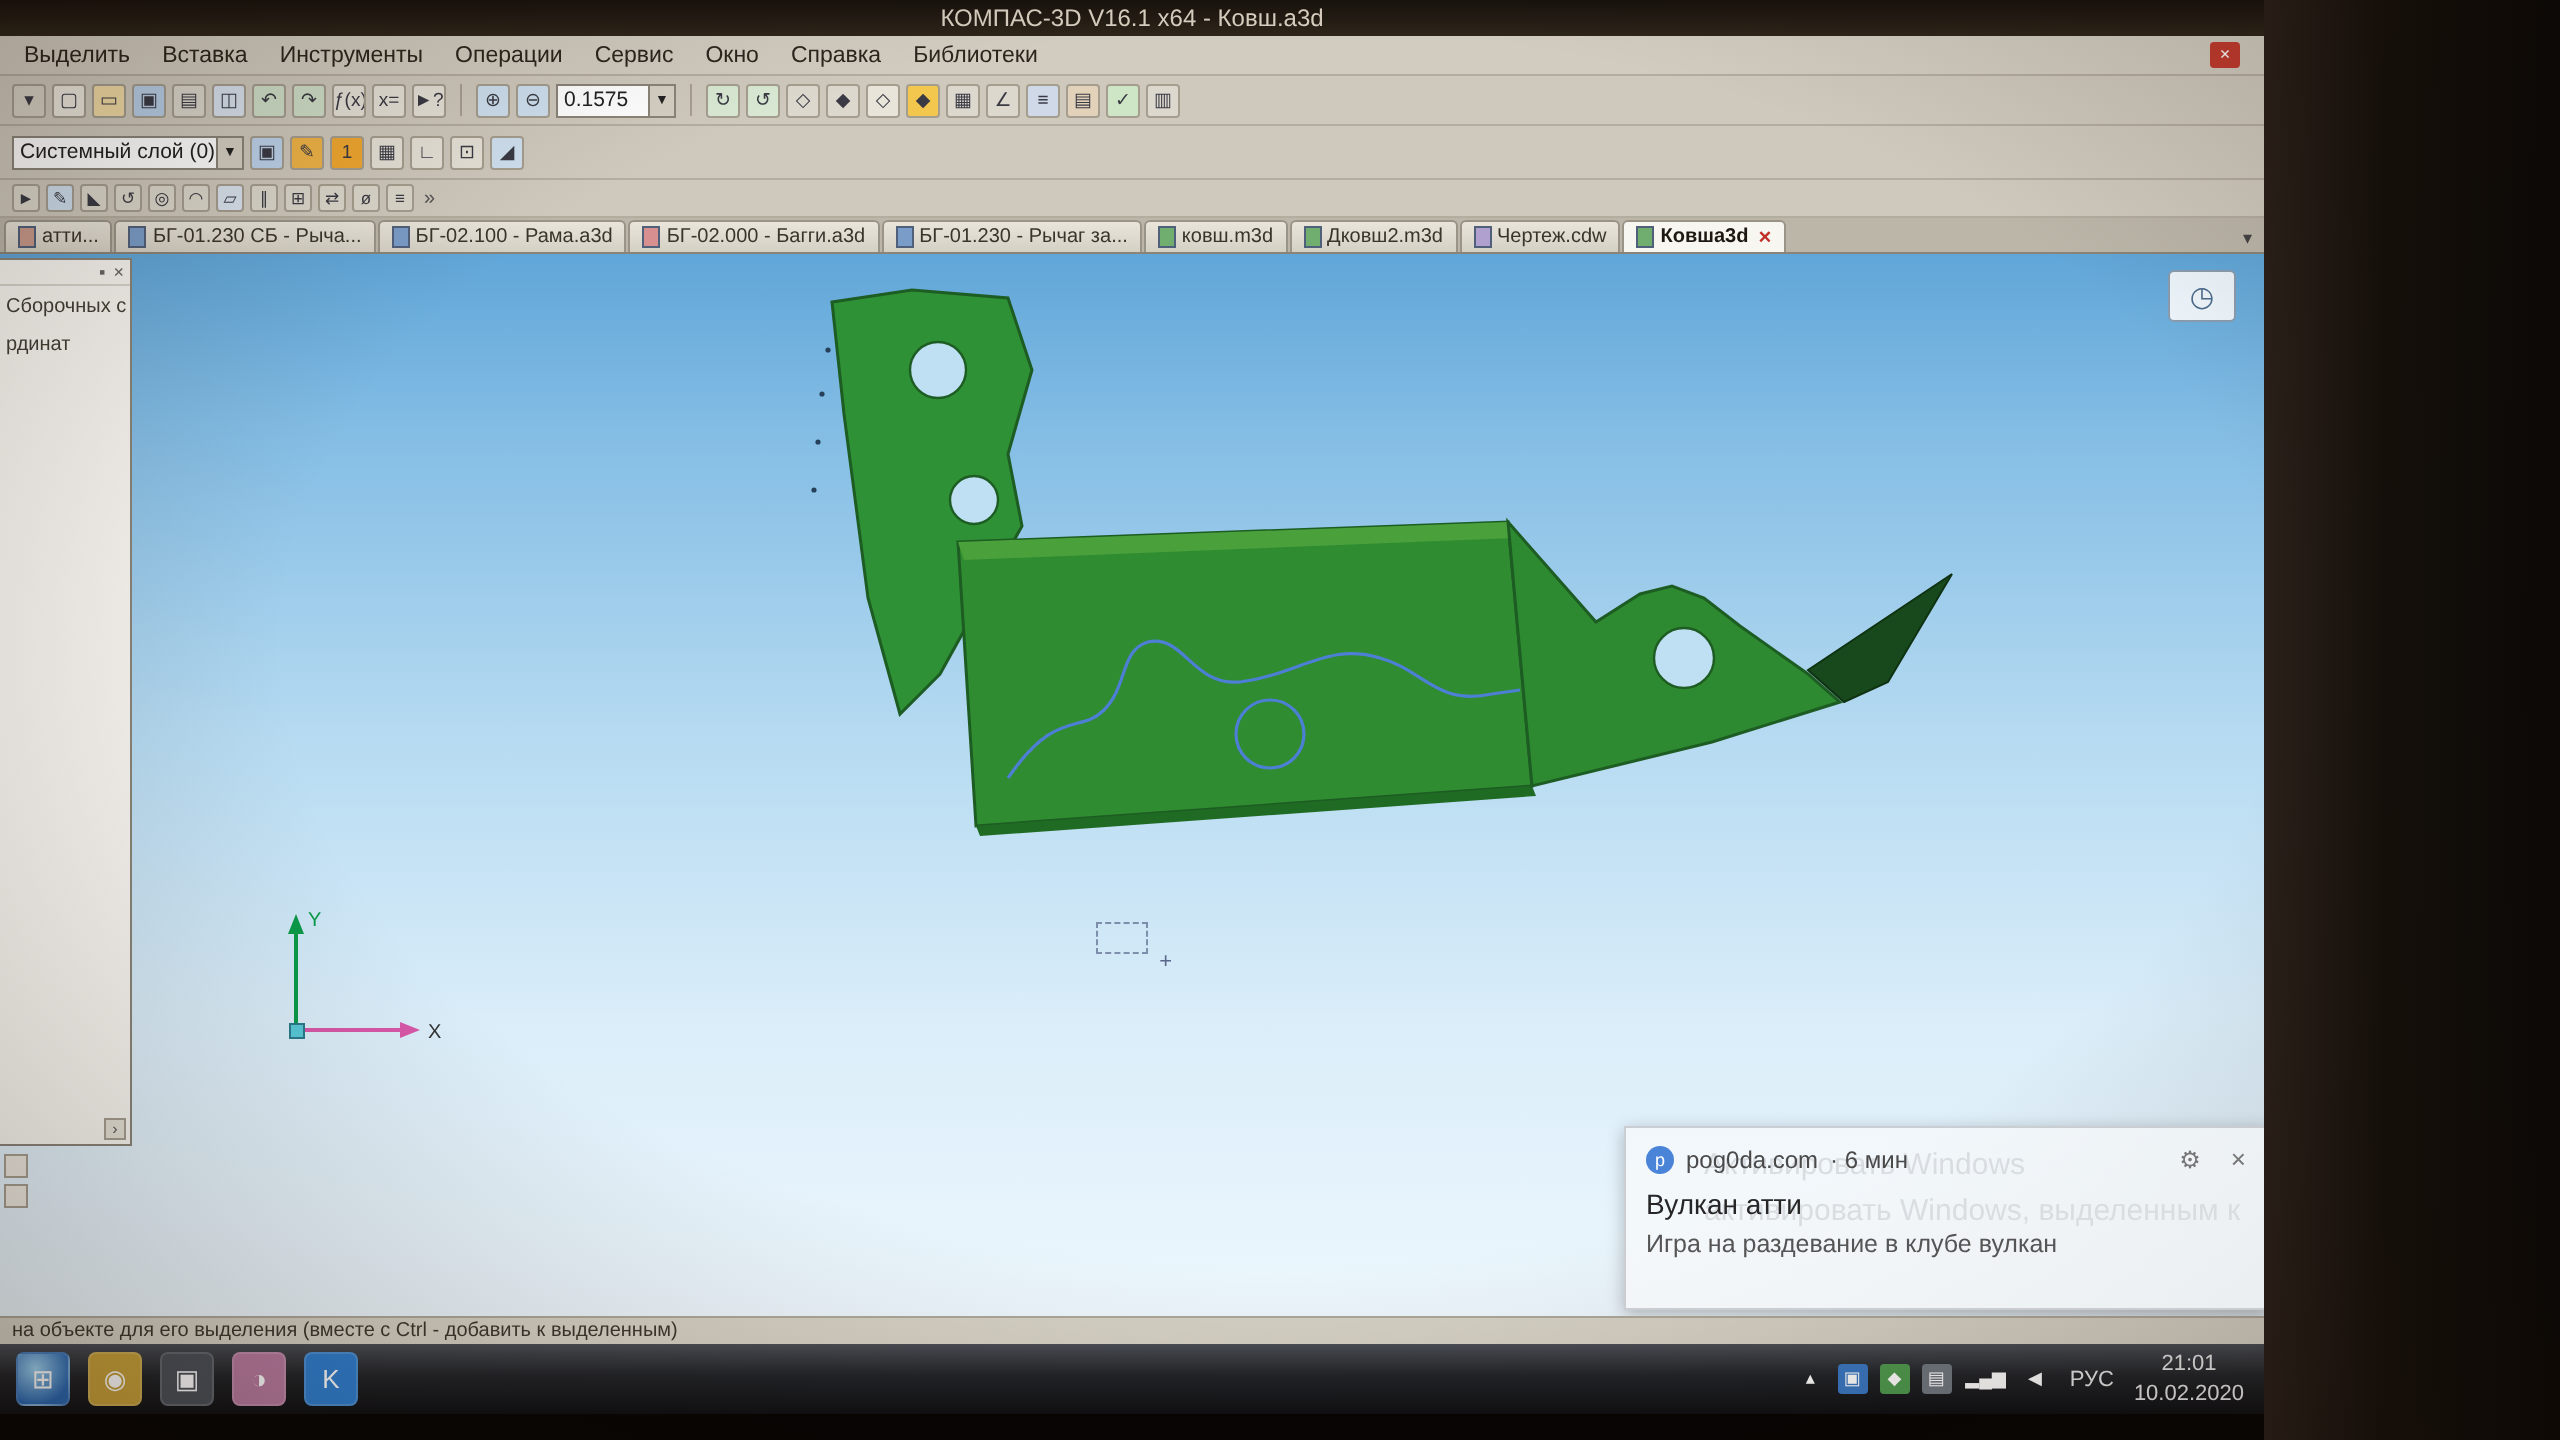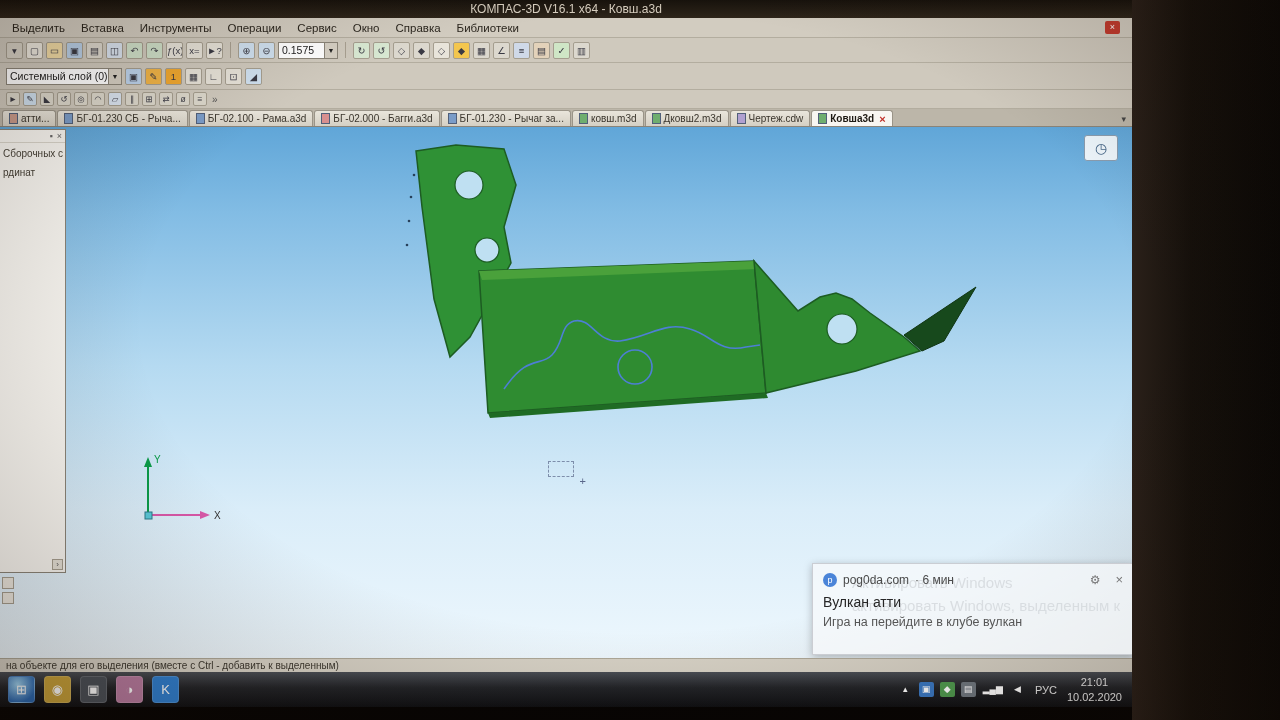--- a/index.html
+++ b/index.html
@@ -319,21 +319,21 @@
 
       <div class="toast">
         <div class="toast-head">
           <span class="toast-fav">p</span>
           <span>pog0da.com</span>
           <span>· 6 мин</span>
           <span class="toast-gear">⚙</span>
           <span class="toast-x">×</span>
         </div>
         <div class="toast-title">Вулкан атти</div>
-        <div class="toast-body">Игра на перейдите в клубе вулкан</div>
+        <div class="toast-body">Игра на раздевание в клубе вулкан</div>
       </div>
 
     </div>
 
     <div class="statusbar">
       <span>на объекте для его выделения (вместе с Ctrl - добавить к выделенным)</span>
     </div>
 
     <div class="taskbar">
       <span class="group" style="gap:9px">

